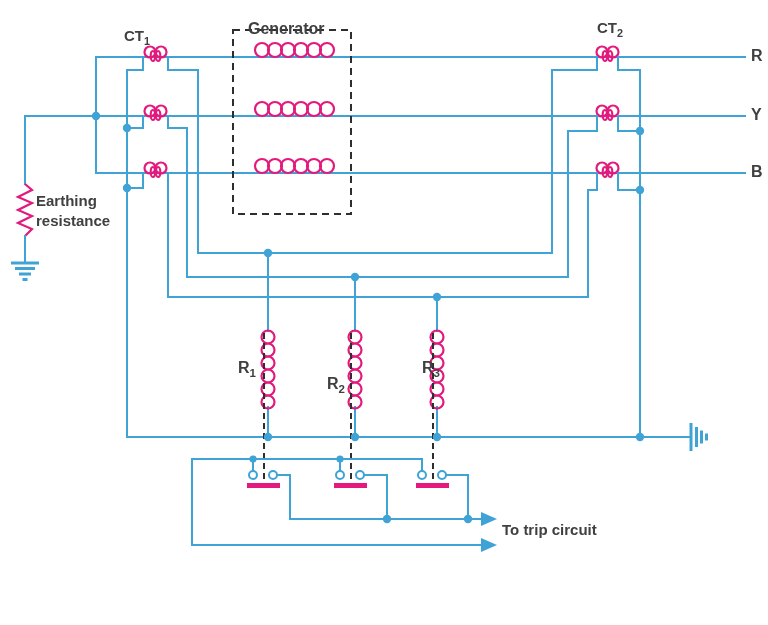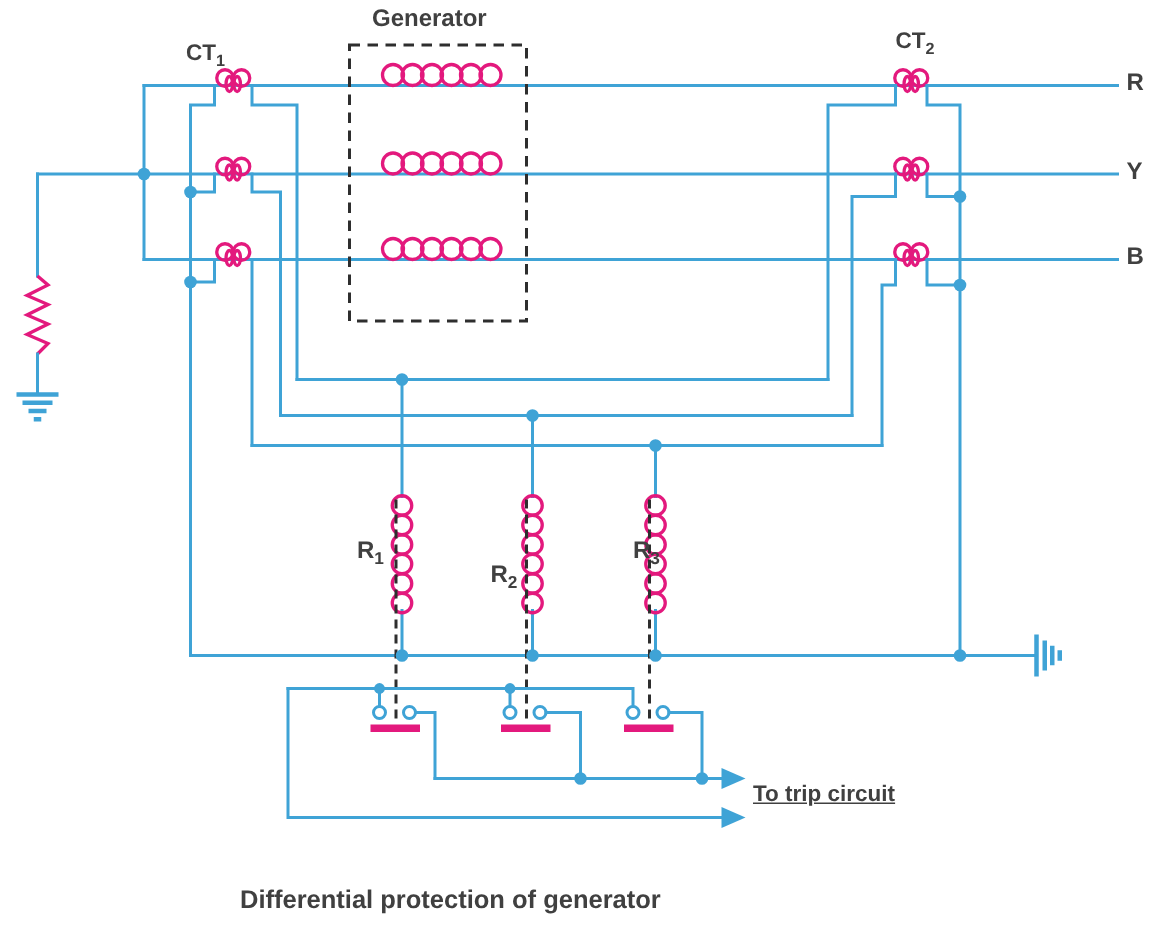--- a/index.html
+++ b/index.html
@@ -13,29 +13,29 @@
   .wire-thick{stroke:var(--wire);stroke-width:3;fill:none;stroke-linecap:butt;}
   .coil{stroke:var(--coil);stroke-width:2.2;fill:none;}
   .dot{fill:var(--wire);stroke:none;}
   .dashline{stroke:var(--dash);stroke-width:2;fill:none;stroke-dasharray:6 4;}
   .boxdash{stroke:var(--dash);stroke-width:2;fill:none;stroke-dasharray:7 5;}
   .contact-term{fill:#fff;stroke:var(--wire);stroke-width:2;}
   .bar{fill:var(--coil);stroke:none;}
   .arrow{fill:var(--wire);stroke:none;}
   .lbl{position:absolute;color:var(--text);font-weight:bold;white-space:nowrap;}
   .lbl sub{font-size:0.72em;}
-  .lbl-generator{left:248px;top:4px;font-size:16px;text-align:right;}
+  .lbl-generator{left:248px;top:20px;font-size:16px;text-align:right;}
   .lbl-ct1{left:124px;top:27px;font-size:15px;}
   .lbl-ct2{left:597px;top:19px;font-size:15px;}
   .lbl-phase{left:751px;font-size:16px;}
   .lbl-phase-r{top:47px;} .lbl-phase-y{top:106px;} .lbl-phase-b{top:163px;}
   .lbl-earthing{left:36px;top:191px;font-size:15px;line-height:1.3;white-space:normal;width:110px;}
   .lbl-relay{font-size:16px;top:359px;}
   .lbl-r1{left:238px;} .lbl-r2{left:327px;margin-top:16px;} .lbl-r3{left:422px;}
-  .lbl-trip{left:502px;top:521px;font-size:15px;text-decoration:underline;}
+  .lbl-trip{left:502px;top:521px;font-size:15px;}
   .lbl-caption{left:160px;top:590px;font-size:17px;}
 </style>
 </head>
 <body>
 
 <div id="stage">
 
 <svg width="768" height="625" viewBox="0 0 768 625">
 
   <g>
@@ -231,21 +231,21 @@
   <div class="lbl lbl-generator">Generator</div>
 
   <div class="lbl lbl-ct1"><span>CT</span><sub>1</sub></div>
 
   <div class="lbl lbl-ct2"><span>CT</span><sub>2</sub></div>
 
   <div class="lbl lbl-phase lbl-phase-r">R</div>
   <div class="lbl lbl-phase lbl-phase-y">Y</div>
   <div class="lbl lbl-phase lbl-phase-b">B</div>
 
+  <div class="lbl lbl-earthing"><span>Earthing</span><br><span>resistance</span></div>
 
   <div class="lbl lbl-relay lbl-r1"><span>R</span><sub>1</sub></div>
   <div class="lbl lbl-relay lbl-r2"><span>R</span><sub>2</sub></div>
   <div class="lbl lbl-relay lbl-r3"><span>R</span><sub>3</sub></div>
 
   <div class="lbl lbl-trip">To trip circuit</div>
 
-  <div class="lbl lbl-caption">Differential protection of generator</div>
 </div>
 
 </body></html>

